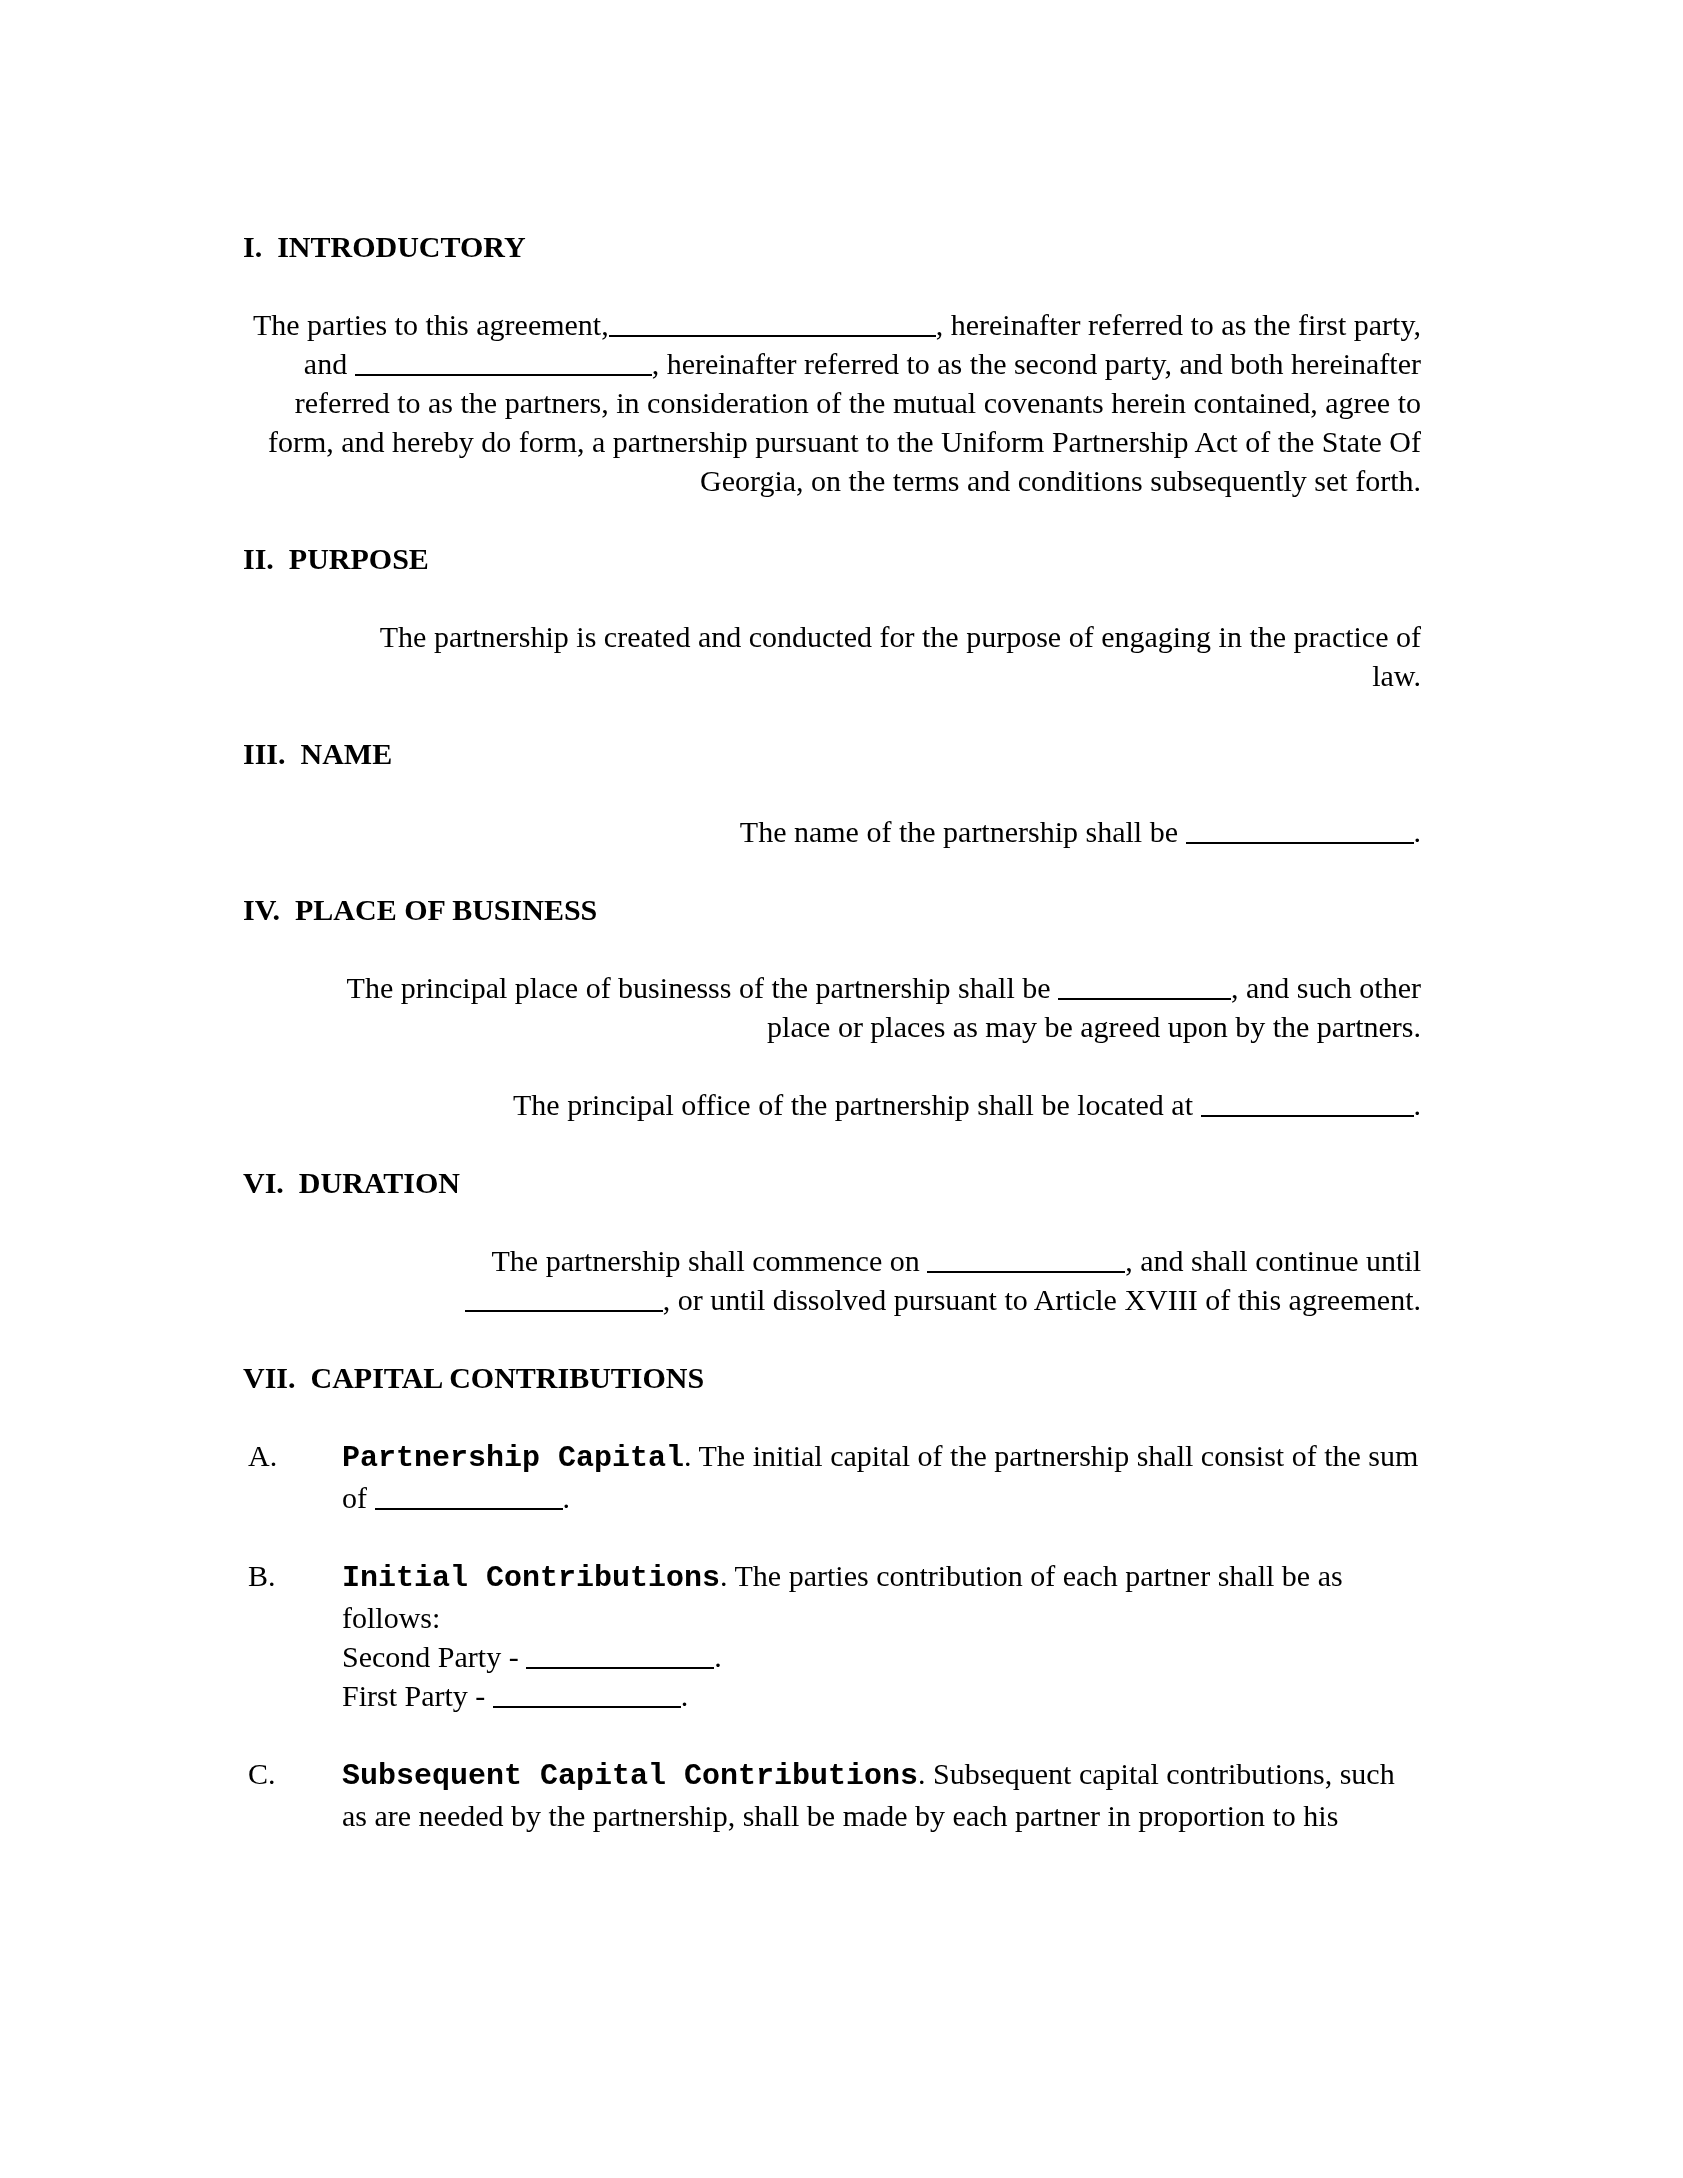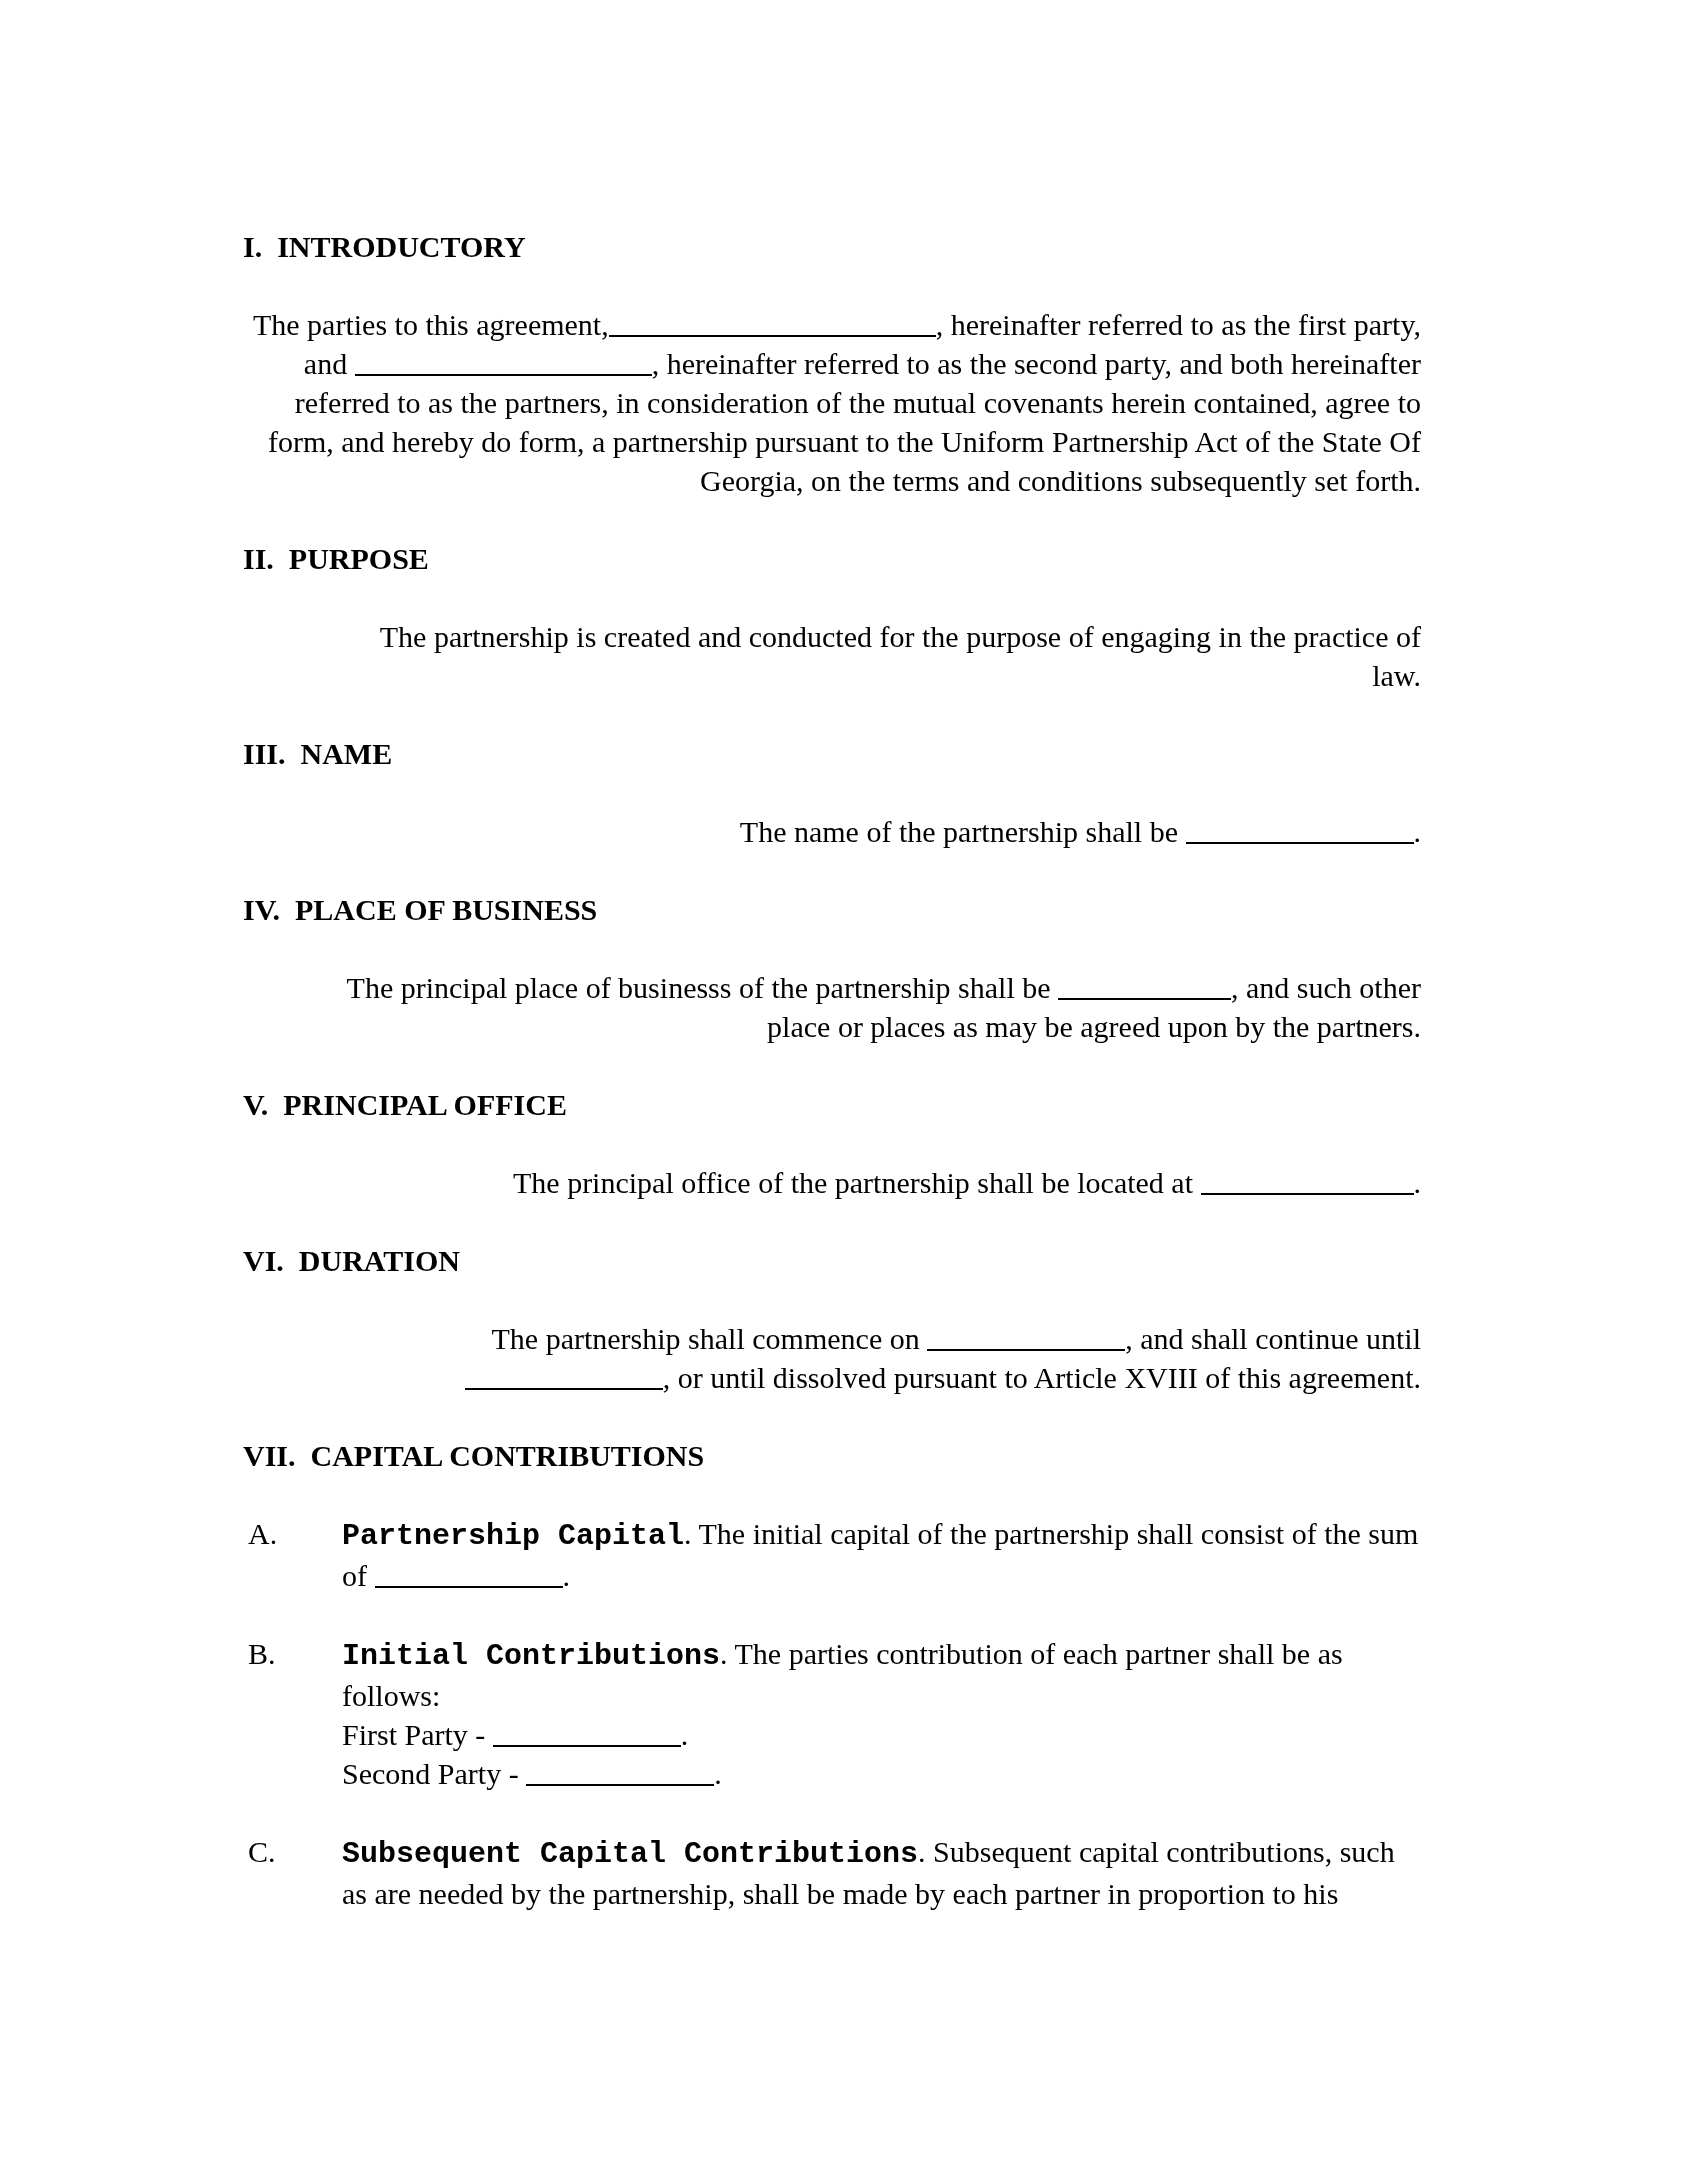--- a/index.html
+++ b/index.html
@@ -109,36 +109,35 @@
 
     <div class="section-heading blank-sp">II.  PURPOSE</div>
     <div class="body-par indent-first blank-sp">The partnership is created and conducted for the purpose of engaging in the practice of law.</div>
 
     <div class="section-heading blank-sp">III.  NAME</div>
     <div class="body-par indent-first blank-sp"><span>The name of the partnership shall be </span><span class="fill w230"></span><span>.</span></div>
 
     <div class="section-heading blank-sp">IV.  PLACE OF BUSINESS</div>
     <div class="body-par indent-first blank-sp"><span>The principal place of businesss of the partnership shall be </span><span class="fill w175"></span><span>, and such other place or places as may be agreed upon by the partners.</span></div>
 
-    <div class="section-heading blank-sp">V.  PRINCIPAL OFFICE</div>
     <div class="body-par indent-first blank-sp"><span>The principal office of the partnership shall be located at </span><span class="fill w215"></span><span>.</span></div>
 
     <div class="section-heading blank-sp">VI.  DURATION</div>
     <div class="body-par indent-first blank-sp"><span>The partnership shall commence on </span><span class="fill w200"></span><span>, and shall continue until </span><span class="fill w200"></span><span>, or until dissolved pursuant to Article XVIII of this agreement.</span></div>
 
     <div class="section-heading blank-sp">VII.  CAPITAL CONTRIBUTIONS</div>
 
     <div class="lettered blank-sp">
       <span class="marker">A.</span><b>Partnership Capital</b><span>.  The initial capital of the partnership shall consist of the sum of </span><span class="fill w190"></span><span>.</span>
     </div>
 
     <div class="lettered blank-sp">
       <span class="marker">B.</span><b>Initial Contributions</b><span>.  The parties contribution of each partner shall be as follows:</span>
+      <div class="sub-line"><span>Second Party - </span><span class="fill w190"></span><span>.</span></div>
       <div class="sub-line"><span>First Party - </span><span class="fill w190"></span><span>.</span></div>
-      <div class="sub-line"><span>Second Party - </span><span class="fill w190"></span><span>.</span></div>
     </div>
 
     <div class="lettered blank-sp">
       <span class="marker">C.</span><b>Subsequent Capital Contributions</b><span>.  Subsequent capital contributions, such as are needed by the partnership, shall be made by each partner in proportion to his</span>
     </div>
 
   </div>
 </div>
 
 

